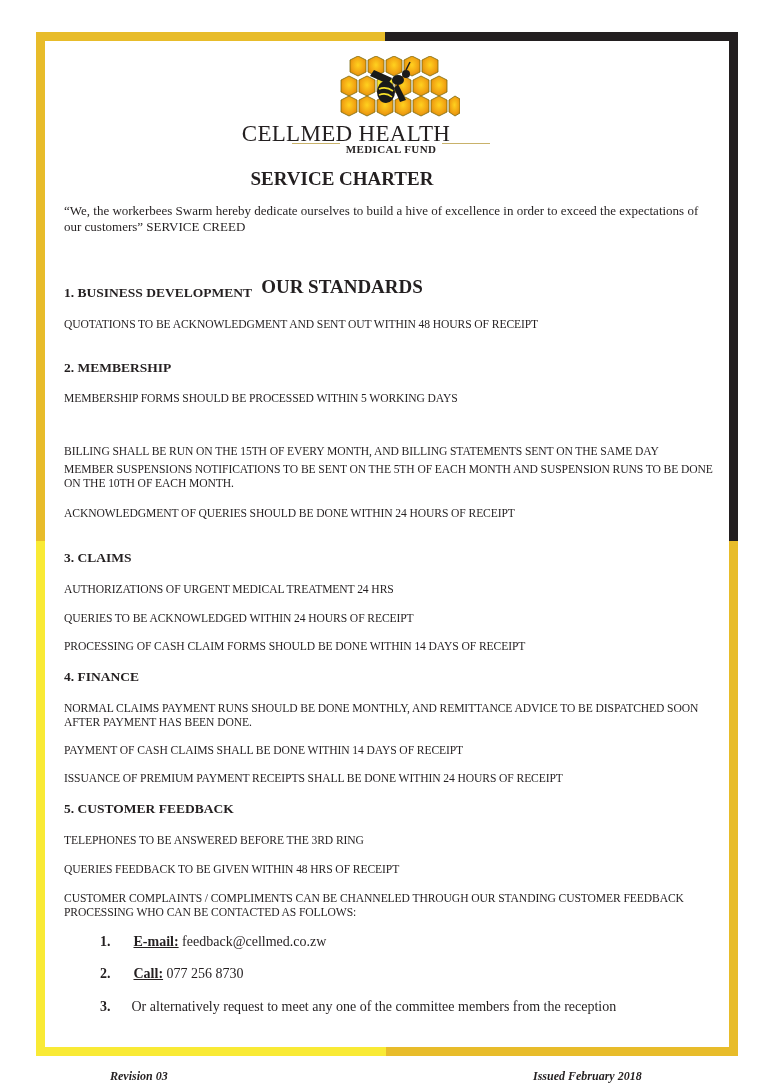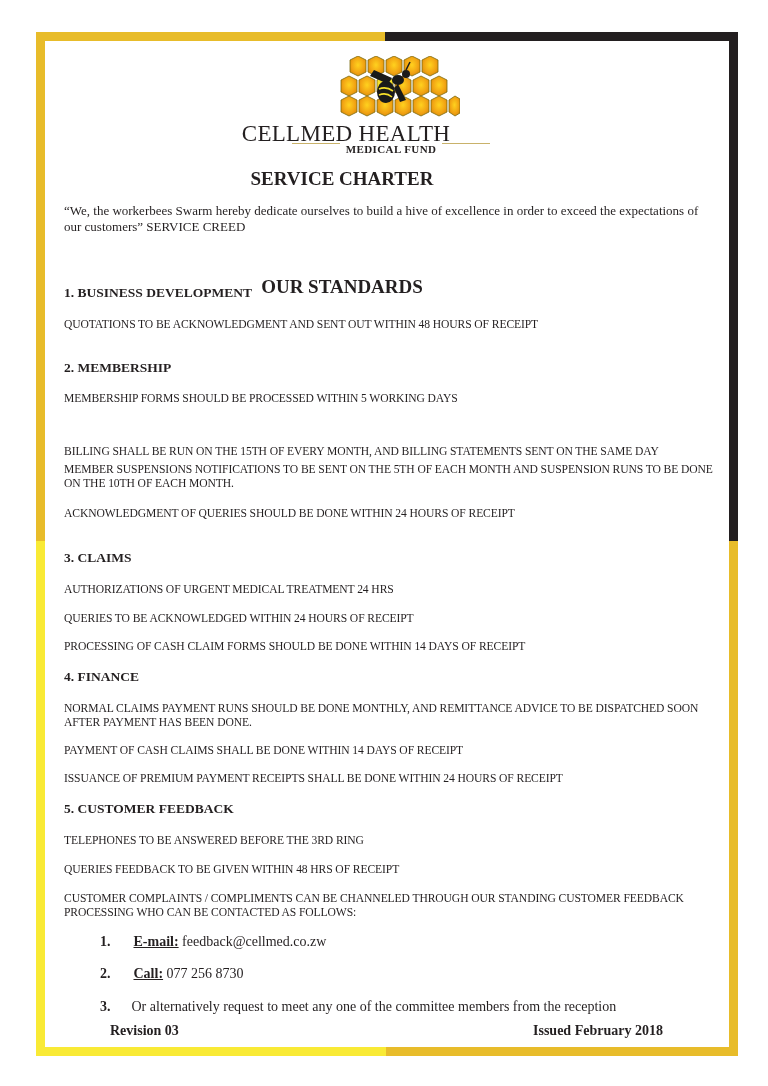--- a/index.html
+++ b/index.html
@@ -28,21 +28,21 @@
   .standards { top: 240px; font-size: 19px; margin-top: 36px; }
   .creed { position: absolute; left: 64px; width: 650px; top: 203px; font-size: 13px; line-height: 16px; }
 
   .sec-h { position: absolute; left: 64px; font-weight: bold; font-size: 13.5px; }
   .item { position: absolute; left: 64px; width: 660px; font-size: 11.6px; line-height: 14px; letter-spacing: -0.1px; }
 
   .contact { position: absolute; left: 100px; font-size: 14px; }
   .contact .num { display: inline-block; width: 30px; font-weight: bold; }
   .contact b { font-weight: bold; text-decoration: underline; }
 
-  .footer { position: absolute; top: 1023px; font-weight: bold; font-size: 14px; }
+  .footer { position: absolute; top: 1069px; font-weight: bold; font-size: 12px; font-style: italic; }
 </style>
 </head>
 <body>
 
 <div class="seg seg-top-left"></div>
 <div class="seg seg-top-right"></div>
 <div class="seg seg-right-top"></div>
 <div class="seg seg-right-bottom"></div>
 <div class="seg seg-left-top"></div>
 <div class="seg seg-left-bottom"></div>

